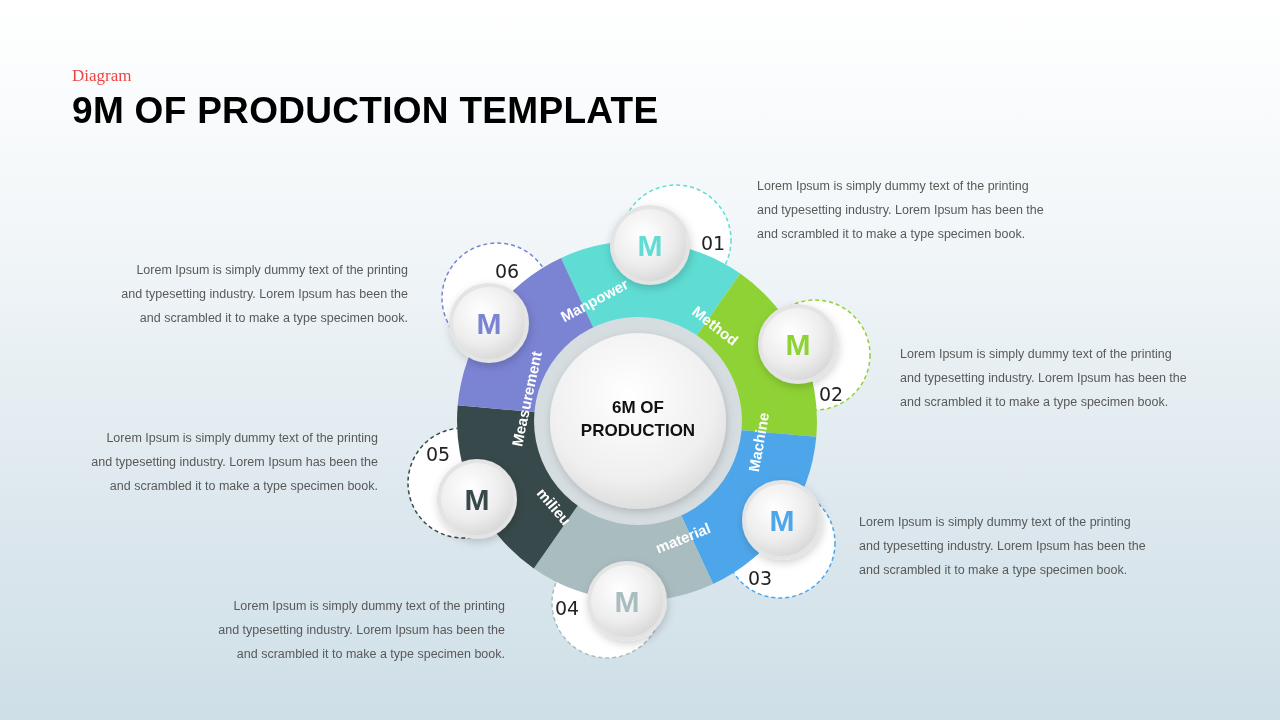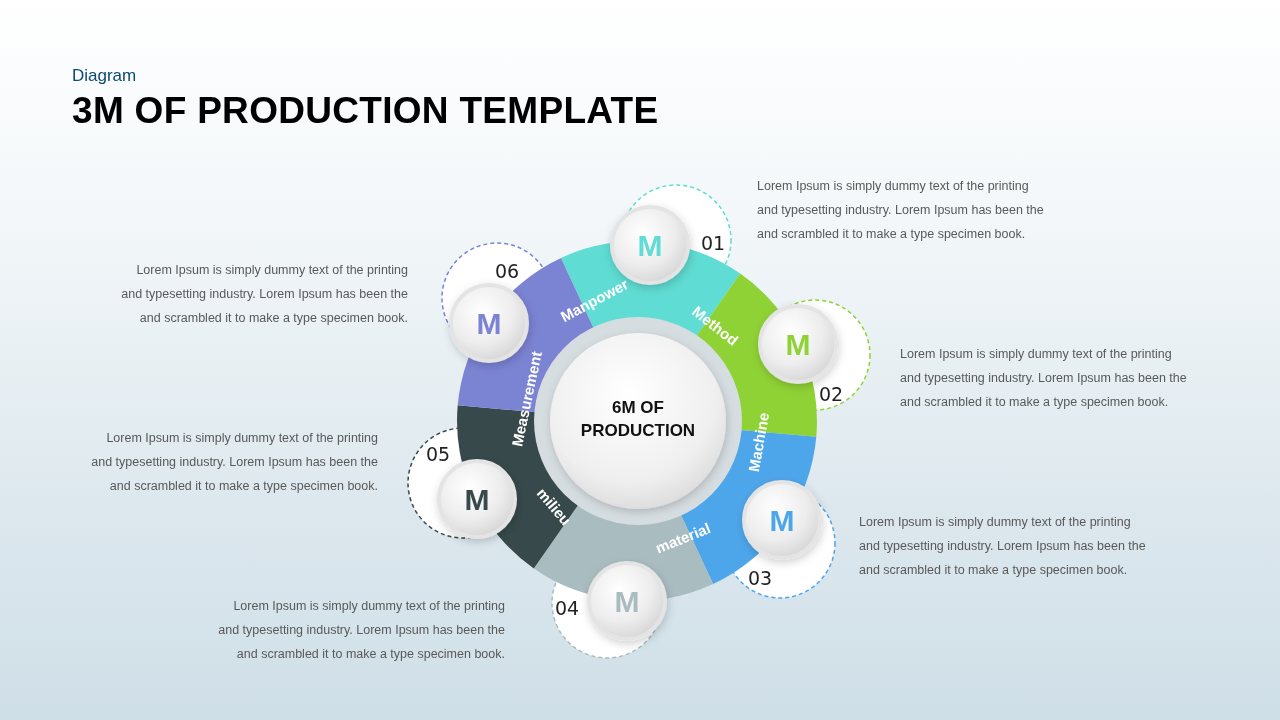--- a/index.html
+++ b/index.html
@@ -3,21 +3,21 @@
 <meta charset="utf-8">
 <style>
   html, body { margin: 0; padding: 0; }
   body {
     width: 1280px; height: 720px; overflow: hidden; position: relative;
     background: linear-gradient(180deg, #ffffff 0%, #f3f7f9 30%, #dde8ee 70%, #cfdfe7 100%);
     font-family: "Liberation Sans", sans-serif;
   }
   .subtitle {
     position: absolute; left: 72px; top: 66px;
-    font-size: 17px; color: #0c4a6e; font-family: Liberation Sans, sans-serif;
+    font-size: 17px; color: #ef4444; font-family: Liberation Serif, serif;
   }
   .title {
     position: absolute; left: 72px; top: 90px;
     font-size: 37px; font-weight: bold; color: #000; letter-spacing: 0.3px;
   }
   .desc {
     position: absolute; width: 340px;
     font-family: Liberation Sans, sans-serif; font-size: 12.5px; line-height: 24px; color: #595959;
   }
   .desc.right-align { text-align: right; }
@@ -25,21 +25,21 @@
   svg.diagram { position: absolute; left: 0; top: 0; }
   .seg-label { font-family: "Liberation Sans", sans-serif; font-weight: bold; font-size: 15px; fill: #ffffff; }
   .num { font-family: "DejaVu Sans", sans-serif; font-size: 19px; fill: #222; }
   .mletter { font-family: "Liberation Sans", sans-serif; font-weight: bold; font-size: 30px; }
   .center-text { font-family: "Liberation Sans", sans-serif; font-weight: bold; font-size: 17px; fill: #111; }
 </style>
 </head>
 <body>
 
 <div class="subtitle">Diagram</div>
-<div class="title">3M OF PRODUCTION TEMPLATE</div>
+<div class="title">9M OF PRODUCTION TEMPLATE</div>
 
 <svg class="diagram" width="1280" height="720" viewBox="0 0 1280 720">
   <defs>
     <radialGradient id="knob" cx="40%" cy="35%" r="70%">
       <stop offset="0%" stop-color="#ffffff"></stop>
       <stop offset="60%" stop-color="#ededed"></stop>
       <stop offset="100%" stop-color="#d4d4d4"></stop>
     </radialGradient>
     <radialGradient id="centerg" cx="45%" cy="35%" r="70%">
       <stop offset="0%" stop-color="#ffffff"></stop>

